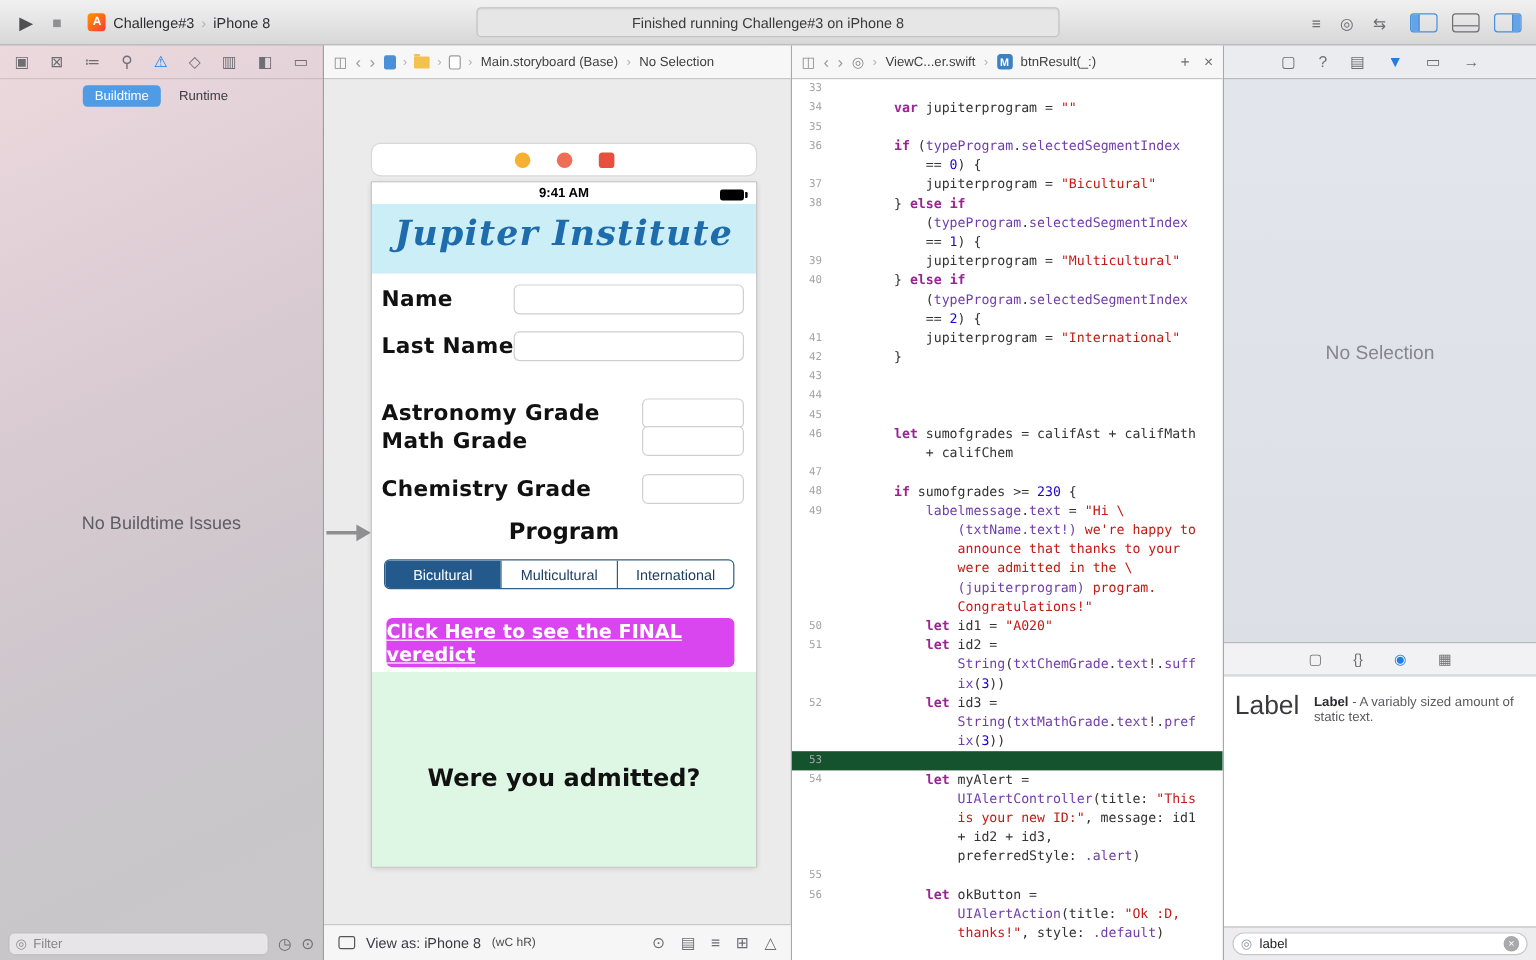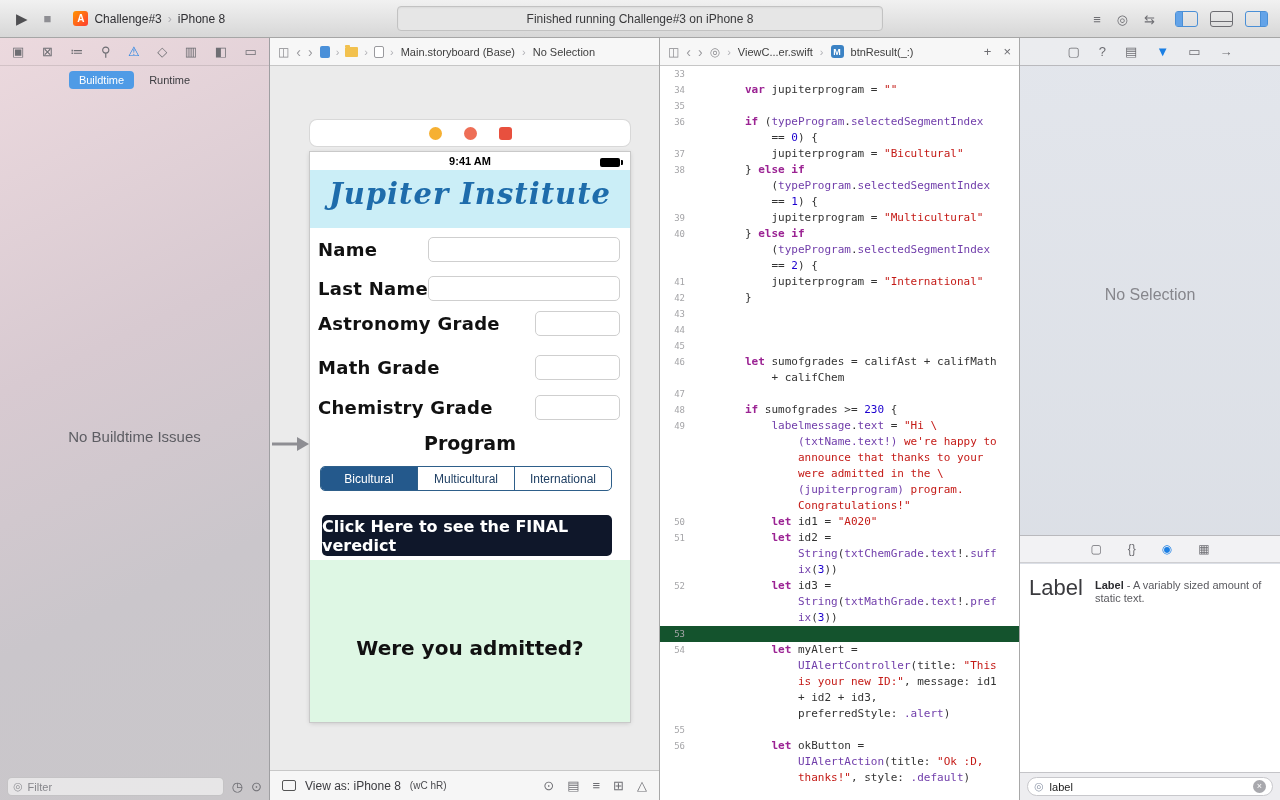--- a/index.html
+++ b/index.html
@@ -251,40 +251,40 @@
       </div>
       <div id="phone-rows">
           <div class="p-row" style="top: 85px;">
             <span class="p-label">Name</span>
             <div class="p-field wide"></div>
           </div>
           <div class="p-row" style="top: 124px;">
             <span class="p-label">Last Name</span>
             <div class="p-field wide"></div>
           </div>
-          <div class="p-row" style="top: 159px;">
+          <div class="p-row" style="top: 180px;">
             <span class="p-label">Astronomy Grade</span>
             <div class="p-field narrow"></div>
           </div>
           <div class="p-row" style="top: 203px;">
             <span class="p-label">Math Grade</span>
             <div class="p-field narrow"></div>
           </div>
           <div class="p-row" style="top: 243px;">
             <span class="p-label">Chemistry Grade</span>
             <div class="p-field narrow"></div>
           </div>
         </div>
       <div class="p-program">Program</div>
       <div class="p-seg" id="phone-segments">
           <span class="p-seg-item selected" style="background: rgb(36, 89, 140);">Bicultural</span>
           <span class="p-seg-item">Multicultural</span>
           <span class="p-seg-item">International</span>
         </div>
-      <div class="p-button" id="phone-button" style="background: #0f172a;">Click Here to see the FINAL veredict</div>
+      <div class="p-button" id="phone-button" style="background: #d946ef; text-decoration: underline;">Click Here to see the FINAL veredict</div>
       <div class="p-footer" id="phone-footer" style="background: rgb(222, 247, 228);">
         <div class="p-question">Were you admitted?</div>
       </div>
     </div>
   </div>
 
   <div class="ib-bottombar">
     <span class="device-btn"></span>
     <span>View as: iPhone 8</span>
     <span class="traits">(wC hR)</span>

